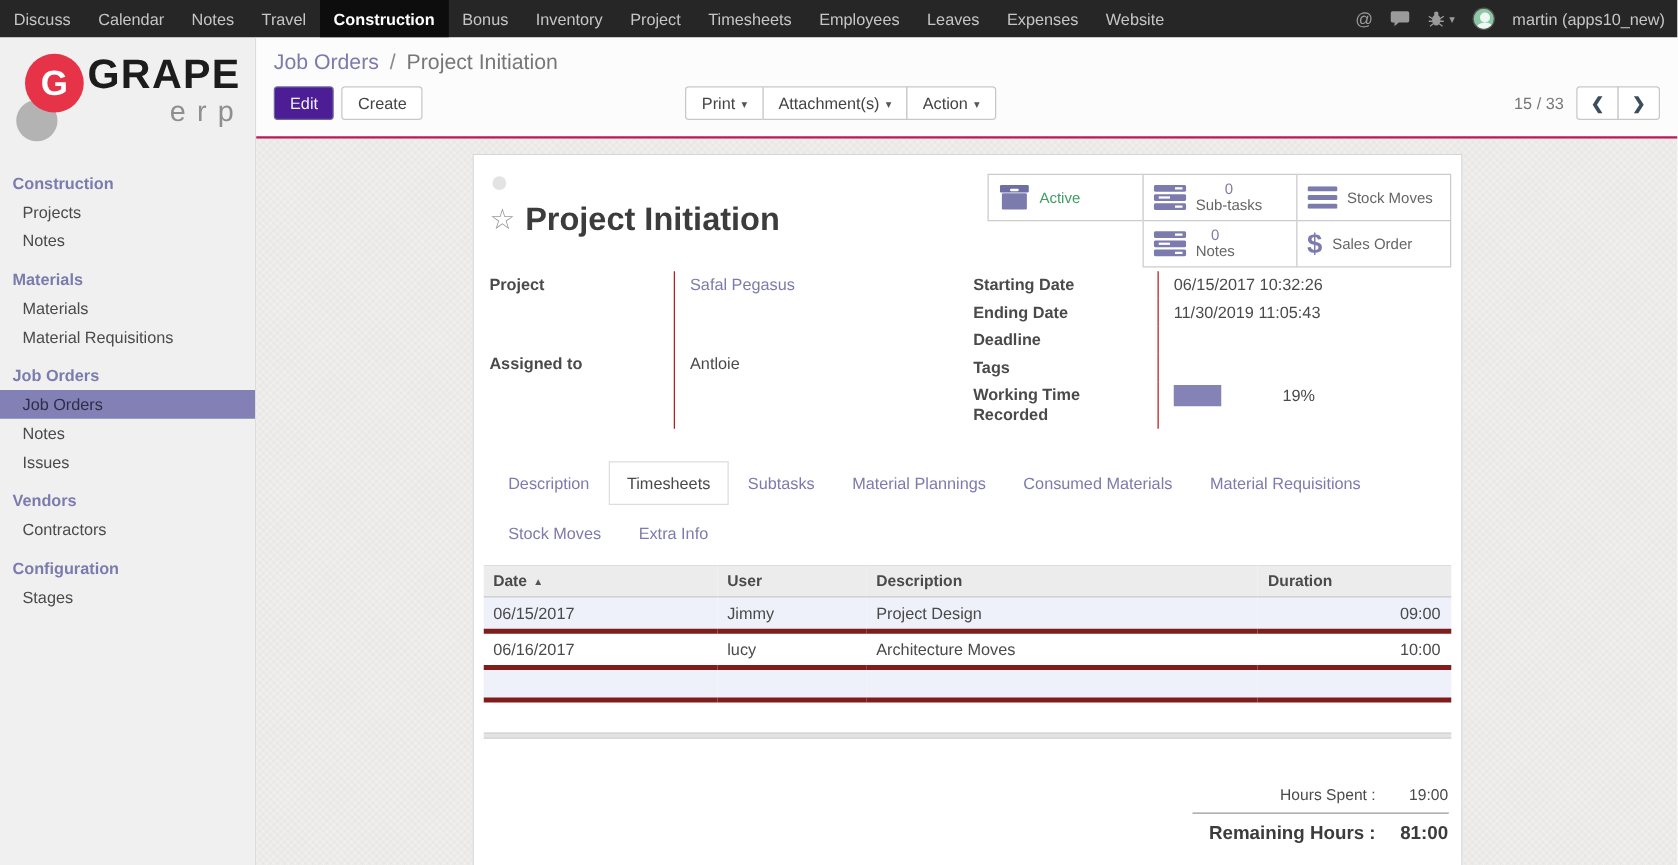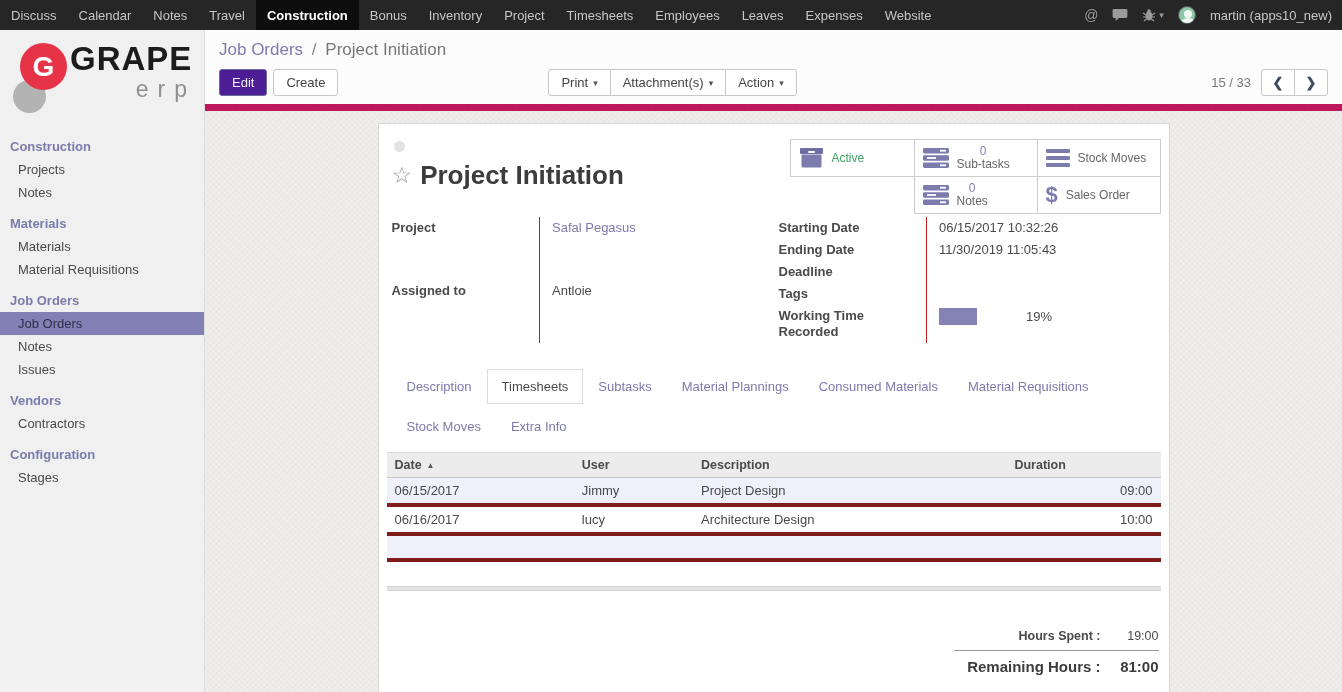--- a/index.html
+++ b/index.html
@@ -28,21 +28,21 @@
   .logo-gray { position:absolute; left:13px; top:50px; width:33px; height:33px; border-radius:50%; background:#b3b3b3; }
   .logo-red { position:absolute; left:20px; top:13px; width:47px; height:47px; border-radius:50%; background:#e73348; color:#fff; font-weight:bold; font-size:28px; display:flex; align-items:center; justify-content:center; }
   .logo-text { position:absolute; left:70px; top:12px; width:128px; text-align:left; }
   .brand { font-size:33px; font-weight:600; color:#1c1c1c; letter-spacing:1px; line-height:34px; }
   .brand-sub { display:block; text-align:right; font-size:23px; color:#8f8f8f; letter-spacing:9px; font-weight:300; line-height:26px; margin-right:2px; }
   .side-title { color:#7c7bad; font-weight:bold; font-size:13px; padding:12px 0 4px 10px; }
   .side-item { display:block; color:#4a4a4a; font-size:13px; padding:4px 0 4px 18px; text-decoration:none; cursor:pointer; }
   .side-item.selected { background:#8280b5; color:#2e2e48; }
 
   
-  .control-panel { background:#fcfcfc; border-bottom:7px solid #be185d; padding:10px 14px 12px 14px; height:81px; flex:none; }
+  .control-panel { background:#fcfcfc; border-bottom:2px solid #be185d; padding:10px 14px 12px 14px; height:81px; flex:none; }
   .breadcrumb { font-size:17px; margin-bottom:9px; }
   .bc-link { color:#7c7bad; cursor:pointer; text-decoration:none; }
   .bc-sep { color:#888; padding:0 4px; }
   .bc-current { color:#777; }
   .cp-row { display:flex; align-items:center; }
   .btn { display:inline-flex; align-items:center; justify-content:center; height:27px; padding:0 12px; font-size:13px; border-radius:3px; border:1px solid #c8c8c8; background:#fff; color:#444; cursor:pointer; }
   .btn-primary { background:#4c1d95; border-color:#6b6a9e; color:#f2f1fa; margin-right:6px; }
   .mid-btns { display:flex; margin-left:210px; }
   .mid-btns .btn { border-radius:0; margin-left:-1px; }
   .mid-btns .btn:first-child { border-radius:3px 0 0 3px; margin-left:0; }
@@ -104,21 +104,21 @@
   .ts-table tr.empty td { background:#eef0fa; height:26px; }
   .col-date { width:24.2%; } .col-user { width:15.4%; } .col-desc { width:40.5%; } .col-dur { width:19.9%; }
   .num { text-align:right; }
   .sort-ico { font-size:8px; color:#555; margin-left:5px; vertical-align:1px; }
 
   .sep-strip { height:5px; background:#e3e3e3; border-top:1px solid #d4d4d4; border-bottom:1px solid #d4d4d4; margin-top:24px; }
 
   
   .totals { margin-top:38px; display:flex; flex-direction:column; align-items:flex-end; padding-right:2px; }
   .tot-row { display:flex; align-items:baseline; }
-  .tot-label { font-weight:bold; font-size:12.5px; color:#4a4a4a; }
+  .tot-label { font-weight:normal; font-size:12.5px; color:#4a4a4a; }
   .tot-val { min-width:58px; text-align:right; font-size:12.5px; }
   .tot-hr { width:205px; border-top:1px solid #999; margin:7px 0; }
   .tot-row.big .tot-label, .tot-row.big .tot-val { font-size:15px; font-weight:bold; color:#3c3c3c; }
 </style>
 </head>
 <body>
 
 <nav class="topbar">
   <div class="menus">
     <a class="menu-item">Discuss</a>
@@ -372,21 +372,21 @@
           <tbody>
             <tr class="odd">
               <td>06/15/2017</td>
               <td>Jimmy</td>
               <td>Project Design</td>
               <td class="num">09:00</td>
             </tr>
             <tr>
               <td>06/16/2017</td>
               <td>lucy</td>
-              <td>Architecture Design</td>
+              <td>Architecture Moves</td>
               <td class="num">10:00</td>
             </tr>
             <tr class="empty">
               <td></td>
                 <td></td>
                 <td></td>
                 <td></td>
             </tr>
           </tbody>
         </table>

